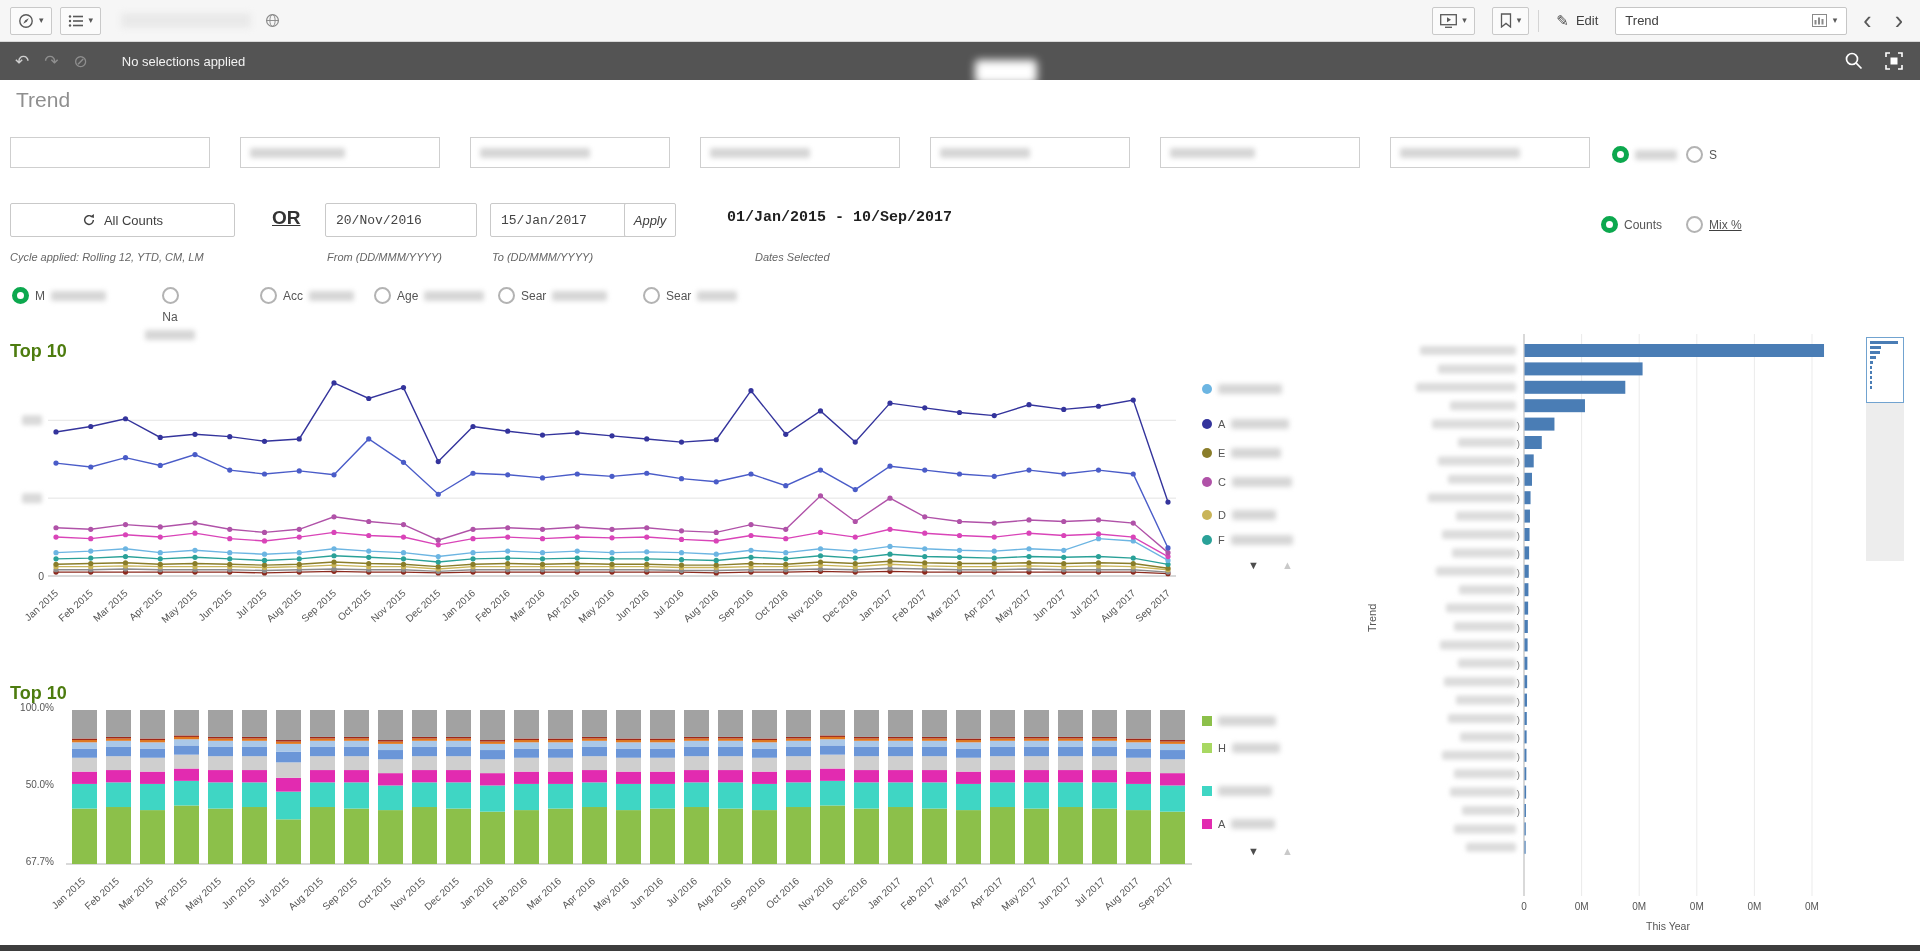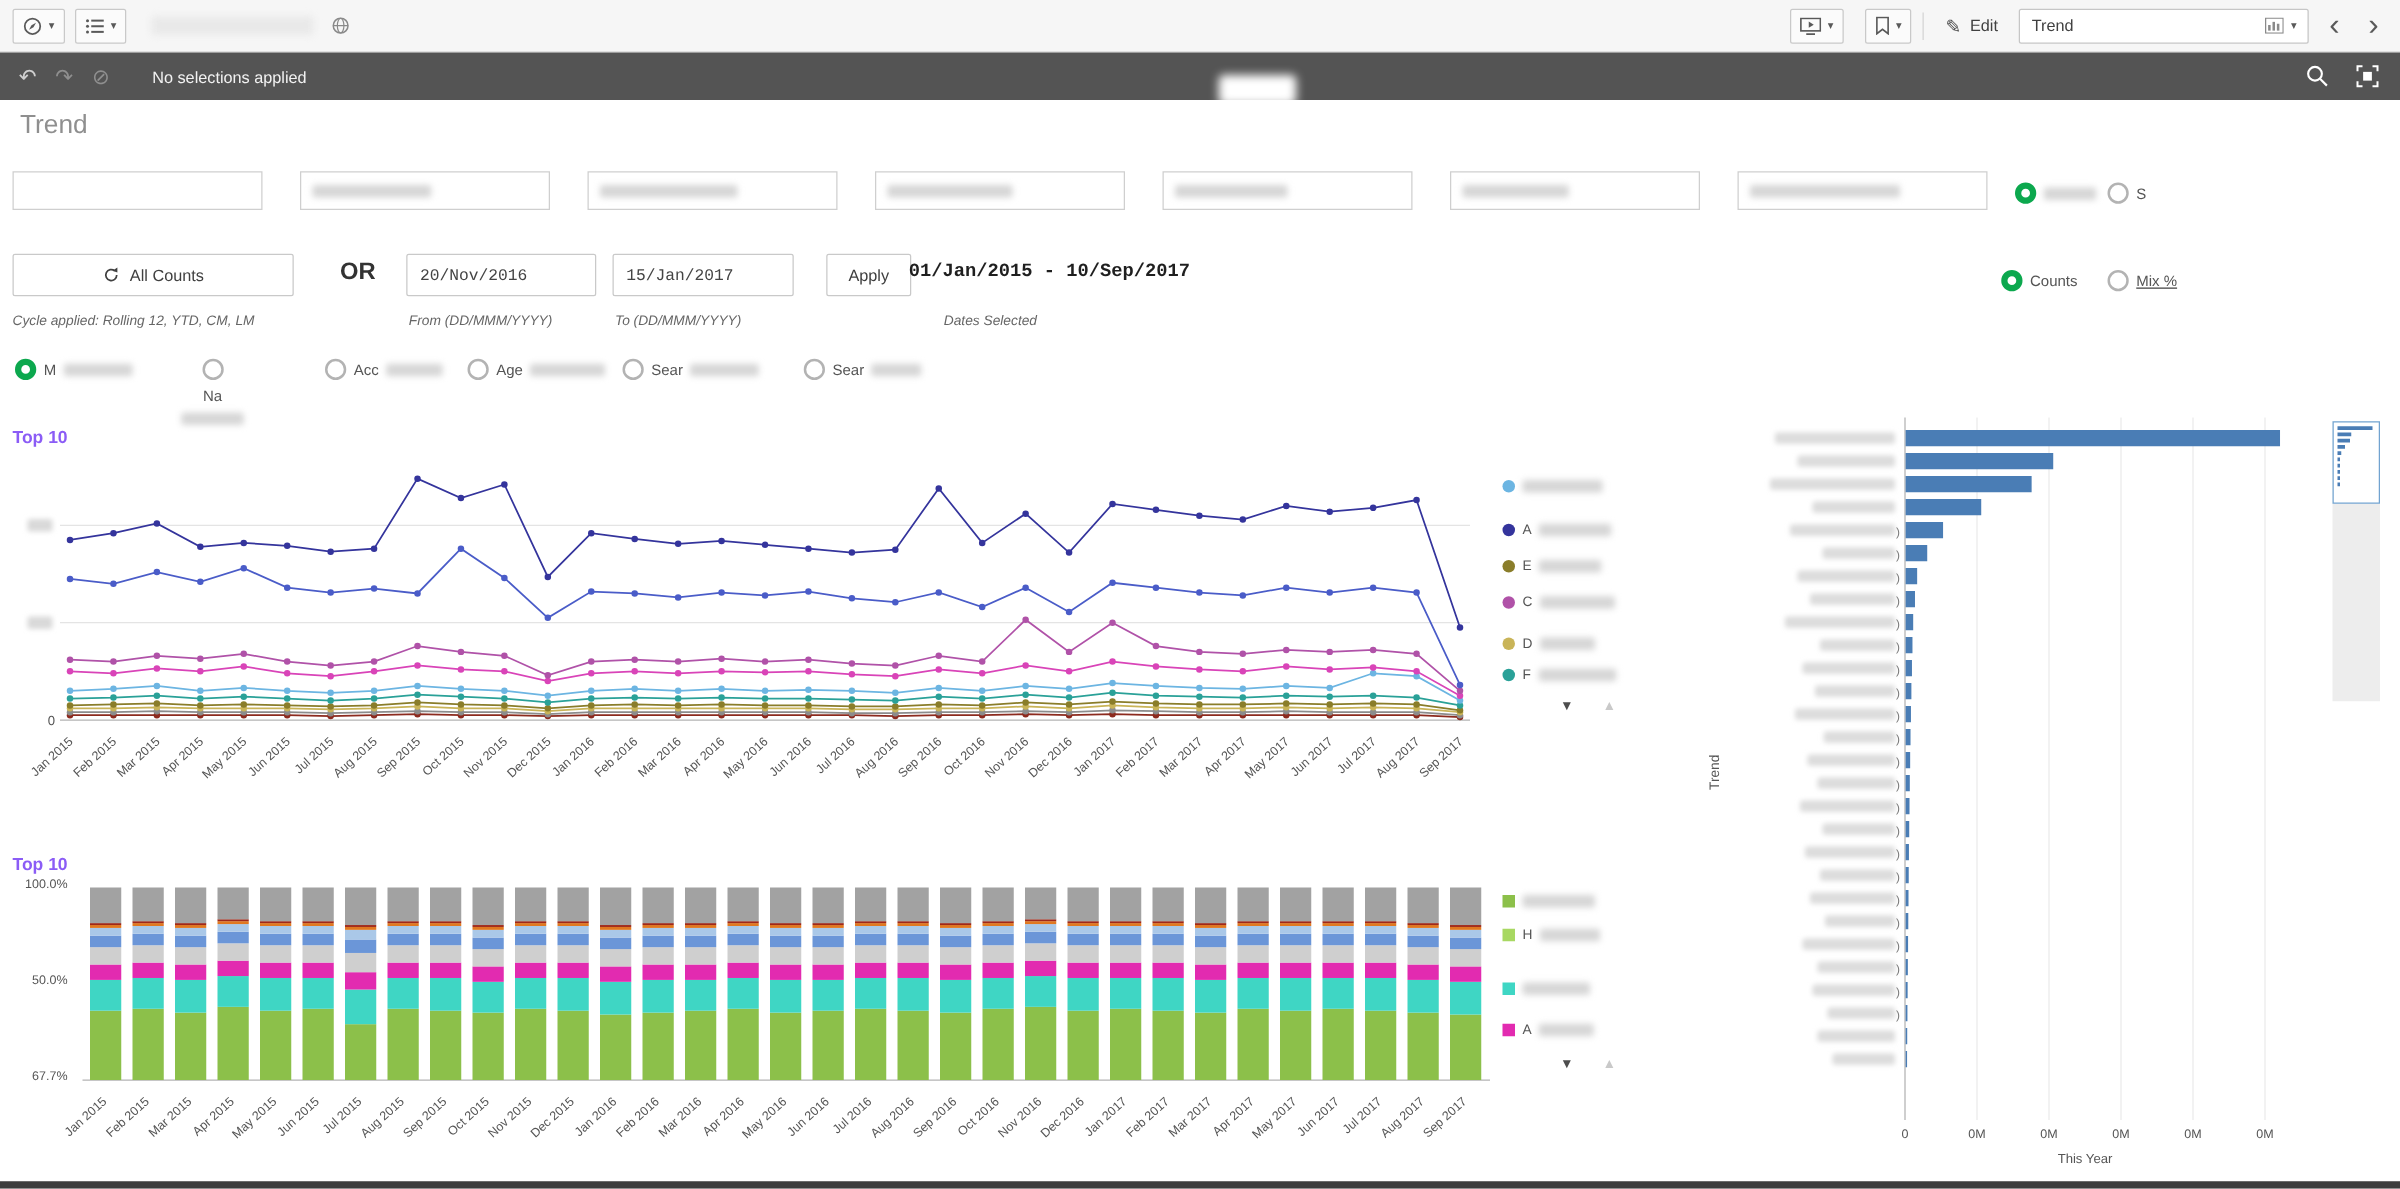--- a/index.html
+++ b/index.html
@@ -57,21 +57,21 @@
     display:flex; align-items:center; justify-content:center; gap:8px;
     font-size:13px; color:#404040; cursor:pointer;
   }
   .date-input {
     position:absolute; height:34px; border:1px solid #c9c9c9; border-radius:2px;
     font-family:"Liberation Mono", monospace; font-size:13px; color:#444; padding:0 10px; background:#fff;
   }
   .hint { position:absolute; font-size:11px; font-style:italic; color:#666; white-space:nowrap; }
   .or-label { position:absolute; font-weight:bold; font-size:19px; color:#333; }
   .range-text { position:absolute; font-family:"Liberation Mono", monospace; font-weight:bold; font-size:15px; color:#1f1f1f; white-space:nowrap; }
-  .chart-title { position:absolute; font-size:14px; font-weight:bold; color:#8b5cf6; }
+  .chart-title { position:absolute; font-size:18px; font-weight:bold; color:#4d7c0f; }
   .ytick { position:absolute; font-size:10px; color:#555; text-align:right; width:48px; }
   .legend-item { position:absolute; display:flex; align-items:center; gap:6px; cursor:pointer; }
   .dot { width:10px; height:10px; border-radius:50%; flex:none; }
   .sq { width:10px; height:10px; flex:none; }
   .frag { font-size:11px; color:#555; }
   .pager { position:absolute; font-size:11px; cursor:pointer; line-height:1; }
   .rot-label {
     position:absolute; transform:rotate(-90deg); transform-origin:left top;
     font-size:11px; color:#555; white-space:nowrap;
   }
@@ -172,24 +172,24 @@
 
 <div class="page-title">Trend</div>
 
 <div class="btn" style="left:10px; top:203px; width:225px; height:34px;">
   <svg width="14" height="14" viewBox="0 0 16 16">
     <path d="M13 8 a5 5 0 1 1 -1.8 -3.8" stroke="#404040" stroke-width="1.6" fill="none"></path>
     <polygon points="13.6,1.2 13.6,5.6 9.2,4.2" fill="#404040"></polygon>
   </svg>
   <span>All Counts</span>
 </div>
-<div class="or-label" style="left:272px; top:207px;">OR</div>
+<div class="or-label" style="left:272px; top:207px;text-decoration:underline;">OR</div>
 <input class="date-input" style="left: 325px; top: 203px; width: 152px;" value="20/Nov/2016">
 <input class="date-input" style="left: 490px; top: 203px; width: 145px;" value="15/Jan/2017">
-<div class="btn" style="left:661px; top:203px; width:68px; height:34px;">Apply</div>
+<div class="btn" style="left:624px; top:203px; width:52px; height:34px;font-style:italic;">Apply</div>
 <div class="range-text" style="left:727px; top:209px;">01/Jan/2015 - 10/Sep/2017</div>
 <div class="hint" style="left:10px;  top:251px;">Cycle applied: Rolling 12, YTD, CM, LM</div>
 <div class="hint" style="left:327px; top:251px;">From (DD/MMM/YYYY)</div>
 <div class="hint" style="left:492px; top:251px;">To (DD/MMM/YYYY)</div>
 <div class="hint" style="left:727px; top:251px;margin-left:28px;">Dates Selected</div>
 
 <div class="chart-title" style="left:10px; top:341px;">Top 10</div>
 <div class="chart-title" style="left:10px; top:683px;">Top 10</div>
 <div class="rot-label" style="left:1366px; top:632px;">Trend</div>
 

